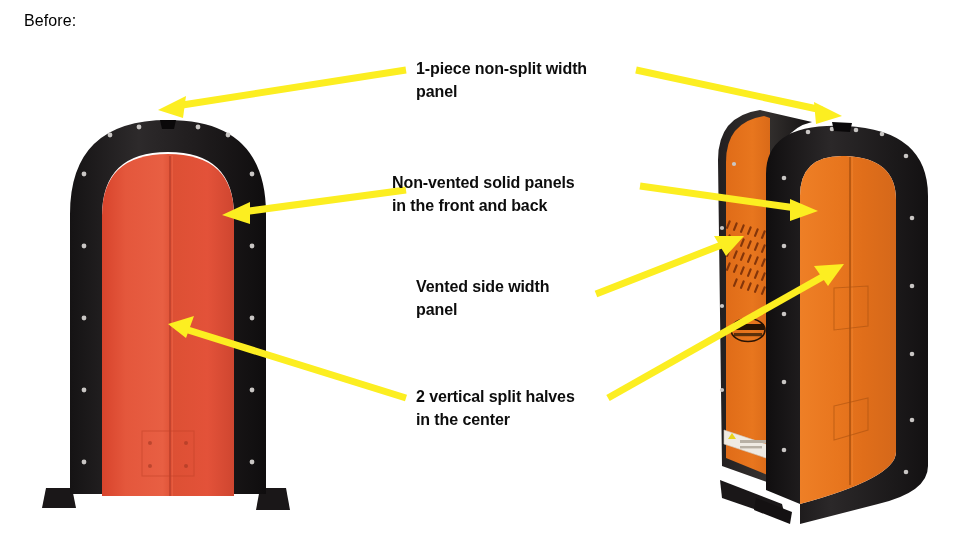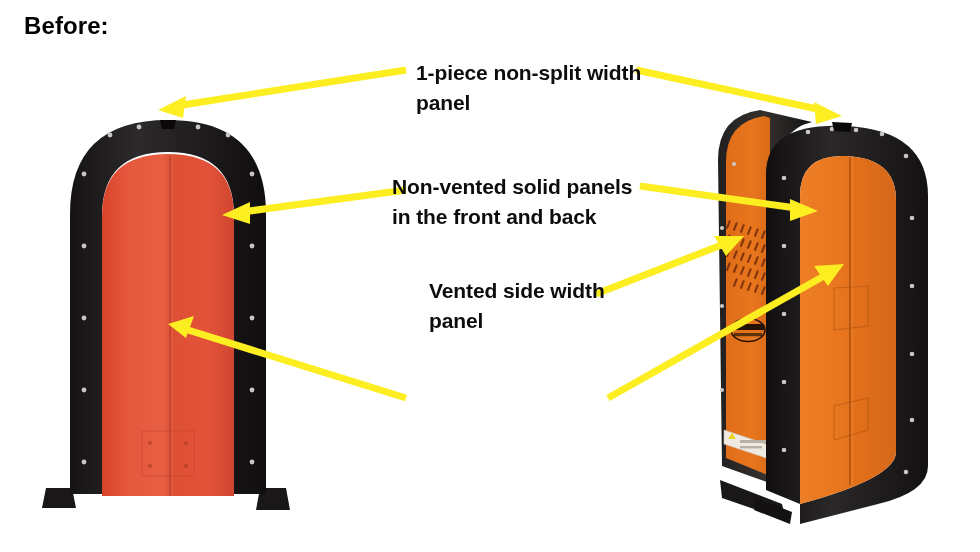--- a/index.html
+++ b/index.html
@@ -14,39 +14,39 @@
     position: relative;
     width: 980px;
     height: 552px;
     background: #ffffff;
     overflow: hidden;
   }
   #slide-title {
     position: absolute;
     left: 24px;
     top: 12px;
-    font-size: 24px;
-    font-weight: bold;
+    font-size: 16px;
+    font-weight: normal;
     color: #000000;
     letter-spacing: 0.1px;
   }
 
   
   .callout {
     position: absolute;
-    font-size: 21px;
+    font-size: 16px;
     font-weight: bold;
     color: #0d0d0d;
     line-height: 1.42;
     white-space: pre-line;
     letter-spacing: -0.1px;
   }
   #callout-1 { left: 416px; top: 58px; }
   #callout-2 { left: 392px; top: 172px; }
-  #callout-3 { left: 416px; top: 276px; margin-left: 13px; }
+  #callout-3 { left: 416px; top: 276px; }
   #callout-4 { left: 416px; top: 386px; }
 
   
   .layer {
     position: absolute;
     left: 0;
     top: 0;
     width: 980px;
     height: 552px;
   }
@@ -293,14 +293,16 @@
       <path d="M844,264 L814,266 L828,286 Z" fill="#FCEE21"></path>
     </g>
   </svg>
 
   <div id="callout-1" class="callout">1-piece non-split width
 panel</div>
   <div id="callout-2" class="callout">Non-vented solid panels
 in the front and back</div>
   <div id="callout-3" class="callout">Vented side width
 panel</div>
+  <div id="callout-4" class="callout">2 vertical split halves
+in the center</div>
 
 </div>
 
 </body></html>

